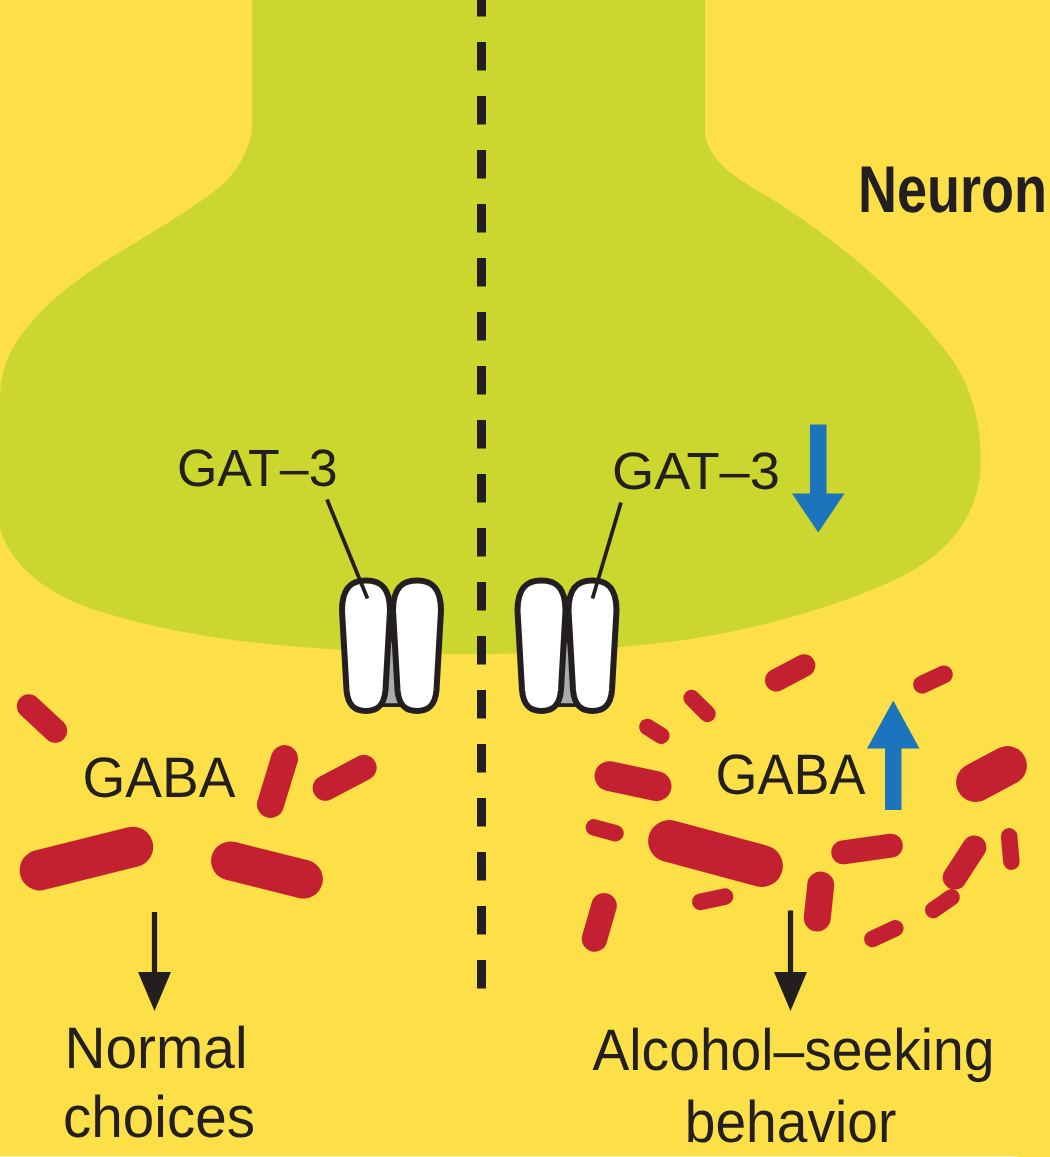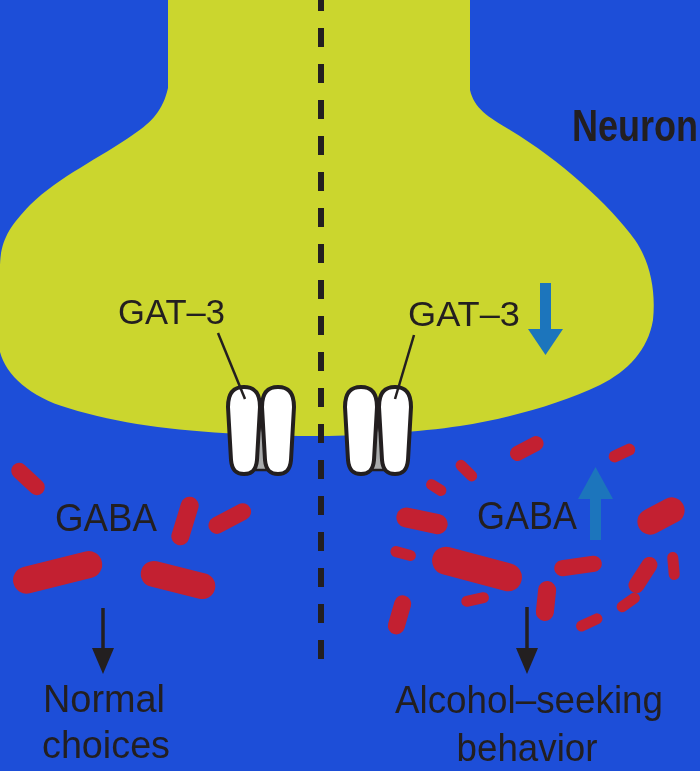--- a/index.html
+++ b/index.html
@@ -8,21 +8,21 @@
     background: #ffffff;
     width: 700px;
     height: 771px;
     overflow: hidden;
     font-family: "Liberation Sans", sans-serif;
   }
   .stage {
     position: relative;
     width: 700px;
     height: 771px;
-    background: #1d4ed8;
+    background: #fde047;
   }
   svg { display: block; }
   text {
     font-family: "Liberation Sans", "DejaVu Sans", sans-serif;
     fill: #231f20;
   }
   .lbl      { font-size: 35px; }
   .lbl-gaba { font-size: 38px; }
   .lbl-big  { font-size: 39px; }
   .lbl-bold { font-size: 44px; font-weight: bold; }

